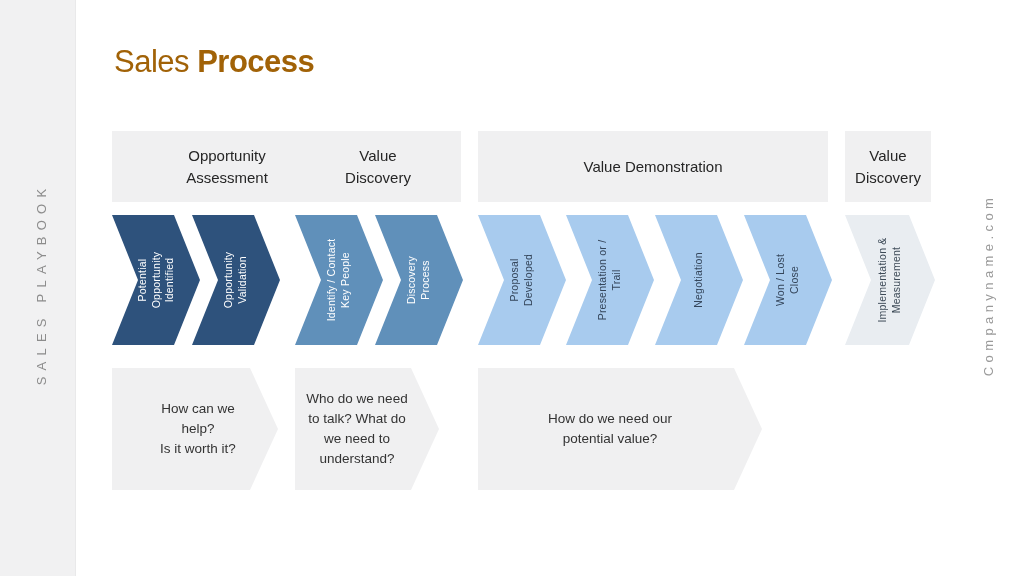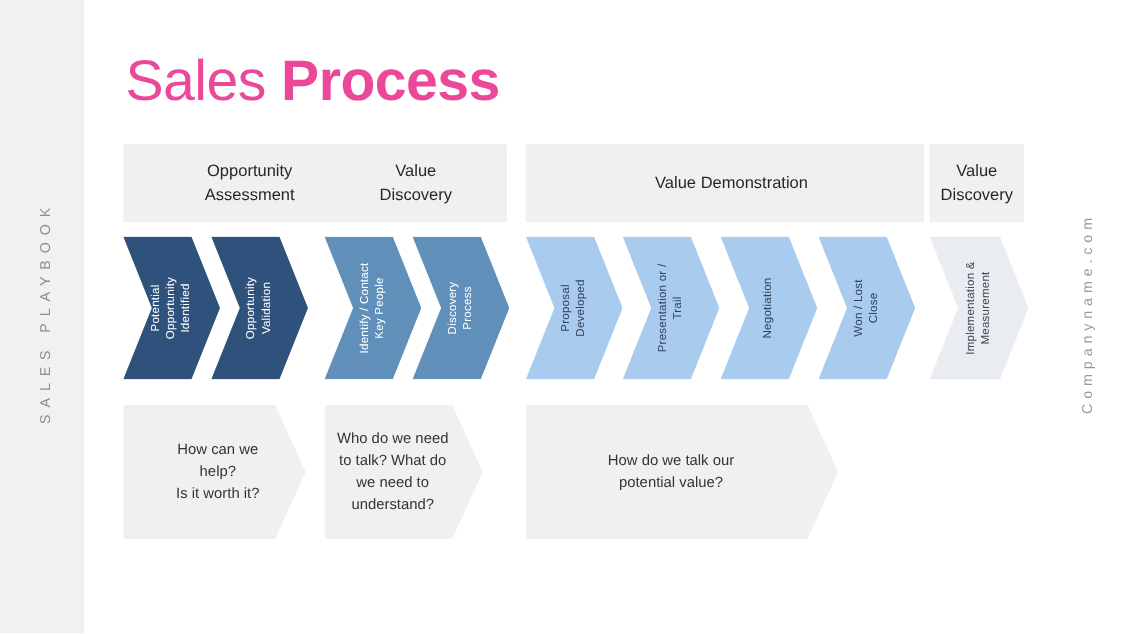--- a/index.html
+++ b/index.html
@@ -17,35 +17,35 @@
   }
   .side-vtext {
     position:absolute; white-space:nowrap;
     transform:translate(-50%,-50%) rotate(-90deg);
     color:#8c8c8c; font-size:13px; letter-spacing:0.48em;
   }
   .side-vtext.left  { left:41px;  top:284px; }
   .side-vtext.right { left:988px; top:285px; color:#9a9a9a; letter-spacing:0.34em; font-size:13px; }
 
   
-  .title { position:absolute; left:114px; top:44px; font-size:52px; color:#ec4899; letter-spacing:-0.5px; }
+  .title { position:absolute; left:114px; top:44px; font-size:31px; color:#a16207; letter-spacing:-0.5px; }
   .title .light { font-weight:300; }
   .title .bold  { font-weight:700; }
 
   
   .phase-header {
     position:absolute; top:131px; height:71px;
     background:#f0f0f1;
     display:flex; align-items:center; justify-content:center;
     text-align:center; font-size:15px; line-height:1.45;
     white-space:pre-line; color:#262626;
   }
   .ph1 { left:112px; width:166px;padding-left:32px; }
   .ph2 { left:295px; width:166px; }
-  .ph3 { left:478px; width:350px;padding-left:12px; }
+  .ph3 { left:478px; width:350px; }
   .ph4 { left:845px; width:86px;  }
 
   
   .chev {
     position:absolute; top:215px; height:130px; width:88px;
     clip-path:polygon(26px 50%, 0 0, calc(100% - 26px) 0, 100% 50%, calc(100% - 26px) 100%, 0 100%);
   }
   .chev .vlabel {
     position:absolute; left:50%; top:50%; width:124px;
     transform:translate(-50%,-50%) rotate(-90deg);
@@ -133,18 +133,18 @@
     <span class="vlabel">Implementation &amp;
 Measurement</span>
   </div>
 
   <div class="qarrow q1">How can we help?
 Is it worth it?</div>
   <div class="qarrow q2">Who do we need
 to talk? What do
 we need to
 understand?</div>
-  <div class="qarrow q3">How do we talk our
+  <div class="qarrow q3">How do we need our
 potential value?</div>
 
   <div class="side-vtext right">Companyname.com</div>
 
 </div>
 
 </body></html>

